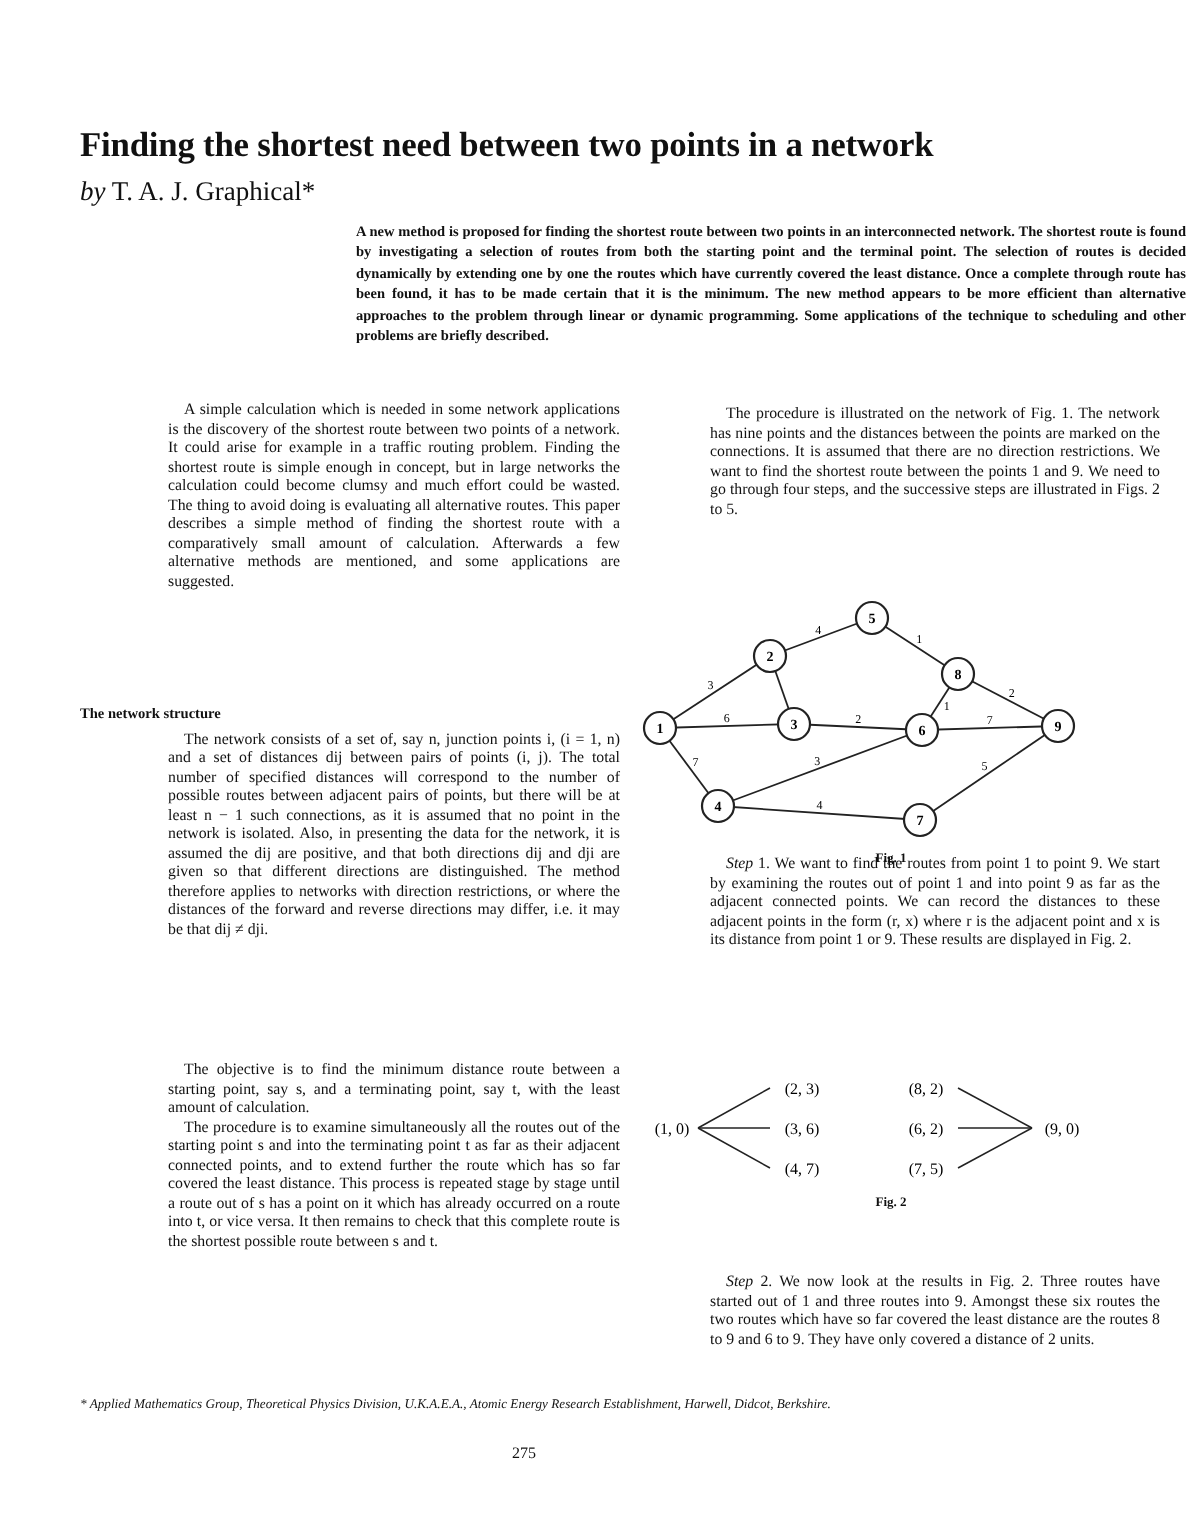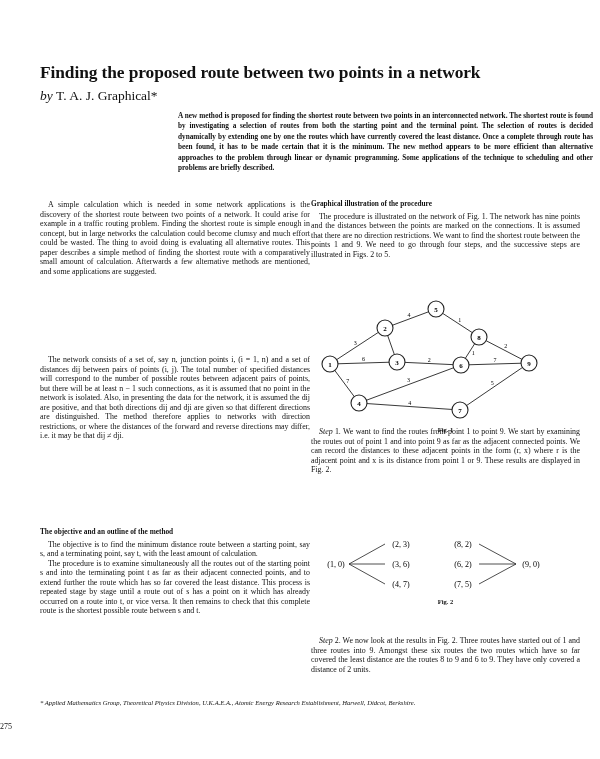--- a/index.html
+++ b/index.html
@@ -9,52 +9,51 @@
            letter-spacing: -0.1px; white-space: nowrap; }
   .byline { position: absolute; left: 40px; top: 88px; font-size: 13.5px; white-space: nowrap; }
   .byline i { font-style: italic; margin-top: 32px; }
   .abstract { position: absolute; left: 160px; top: 111px; width: 415px; font-size: 7.25px;
               font-weight: bold; line-height: 10.4px; text-align: justify; margin-left: 18px; }
   .col { position: absolute; font-size: 7.9px; line-height: 9.55px; text-align: justify; }
   .col-left { left: 40px; width: 270px; }
   .col-right { left: 311px; width: 269px; }
   .heading { font-weight: bold; font-size: 7.3px; margin: 0; }
   p { margin: 0; }
-  .indent { text-indent: 8px; }
+  .indent { text-indent: 8px; margin-left: 44px; }
   .fig-caption { position: absolute; font-size: 6.5px; font-weight: bold; text-align: center; }
   .footnote { position: absolute; left: 40px; top: 699px; width: 540px; font-size: 6.6px;
               font-style: italic; line-height: 8.8px; text-align: justify; }
-  .pagenum { position: absolute; left: 0; width: 524px; top: 722px; font-size: 8px; }
+  .pagenum { position: absolute; left: 0; width: 524px; top: 722px; text-align: center; font-size: 8px; }
   svg text { font-family: "Liberation Serif", serif; }
 </style>
 </head>
 <body>
 
-<div class="title">Finding the proposed route between two points in a network</div>
+<div class="title">Finding the shortest need between two points in a network</div>
 <div class="byline">
   <i>by</i>
   <span>T. A. J. Graphical*</span>
 </div>
 
 <div class="abstract">A new method is proposed for finding the shortest route between two points in an interconnected network. The shortest route is found by investigating a selection of routes from both the starting point and the terminal point. The selection of routes is decided dynamically by extending one by one the routes which have currently covered the least distance. Once a complete through route has been found, it has to be made certain that it is the minimum. The new method appears to be more efficient than alternative approaches to the problem through linear or dynamic programming. Some applications of the technique to scheduling and other problems are briefly described.</div>
 
 <div class="col col-left" style="top:200px;">
   <p class="indent">A simple calculation which is needed in some network applications is the discovery of the shortest route between two points of a network. It could arise for example in a traffic routing problem. Finding the shortest route is simple enough in concept, but in large networks the calculation could become clumsy and much effort could be wasted. The thing to avoid doing is evaluating all alternative routes. This paper describes a simple method of finding the shortest route with a comparatively small amount of calculation. Afterwards a few alternative methods are mentioned, and some applications are suggested.</p>
 </div>
 <div class="col col-left" style="top:352px;">
+  <p class="heading">The network structure</p>
   <p class="indent" style="margin-top:3px;">The network consists of a set of, say n, junction points i, (i = 1, n) and a set of distances dij between pairs of points (i, j). The total number of specified distances will correspond to the number of possible routes between adjacent pairs of points, but there will be at least n − 1 such connections, as it is assumed that no point in the network is isolated. Also, in presenting the data for the network, it is assumed the dij are positive, and that both directions dij and dji are given so that different directions are distinguished. The method therefore applies to networks with direction restrictions, or where the distances of the forward and reverse directions may differ, i.e. it may be that dij ≠ dji.</p>
 </div>
 <div class="col col-left" style="top:527px;">
-  <p class="heading">The objective and an outline of the method</p>
   <p class="indent" style="margin-top:3px;">The objective is to find the minimum distance route between a starting point, say s, and a terminating point, say t, with the least amount of calculation.</p>
   <p class="indent">The procedure is to examine simultaneously all the routes out of the starting point s and into the terminating point t as far as their adjacent connected points, and to extend further the route which has so far covered the least distance. This process is repeated stage by stage until a route out of s has a point on it which has already occurred on a route into t, or vice versa. It then remains to check that this complete route is the shortest possible route between s and t.</p>
 </div>
 
 <div class="col col-right" style="top:199px;">
-  <p class="heading">Graphical illustration of the procedure</p>
   <p class="indent" style="margin-top:3px;">The procedure is illustrated on the network of Fig. 1. The network has nine points and the distances between the points are marked on the connections. It is assumed that there are no direction restrictions. We want to find the shortest route between the points 1 and 9. We need to go through four steps, and the successive steps are illustrated in Figs. 2 to 5.</p>
 </div>
 
 <svg id="fig1" style="position:absolute; left:311px; top:294px;" width="260" height="130" viewBox="0 0 260 130">
     <line x1="19" y1="70" x2="74" y2="34" stroke="#222" stroke-width="0.9"></line>
     <text x="44.30936330122245" y="50.653193932423186" font-size="6" text-anchor="middle">3</text>
     <line x1="19" y1="70" x2="86" y2="68" stroke="#222" stroke-width="0.9"></line>
     <text x="52.38065017743249" y="67.00178094398855" font-size="6" text-anchor="middle">6</text>
     <line x1="19" y1="70" x2="48" y2="109" stroke="#222" stroke-width="0.9"></line>
     <text x="36.709849363784535" y="89.11318893462176" font-size="6" text-anchor="middle">7</text>

